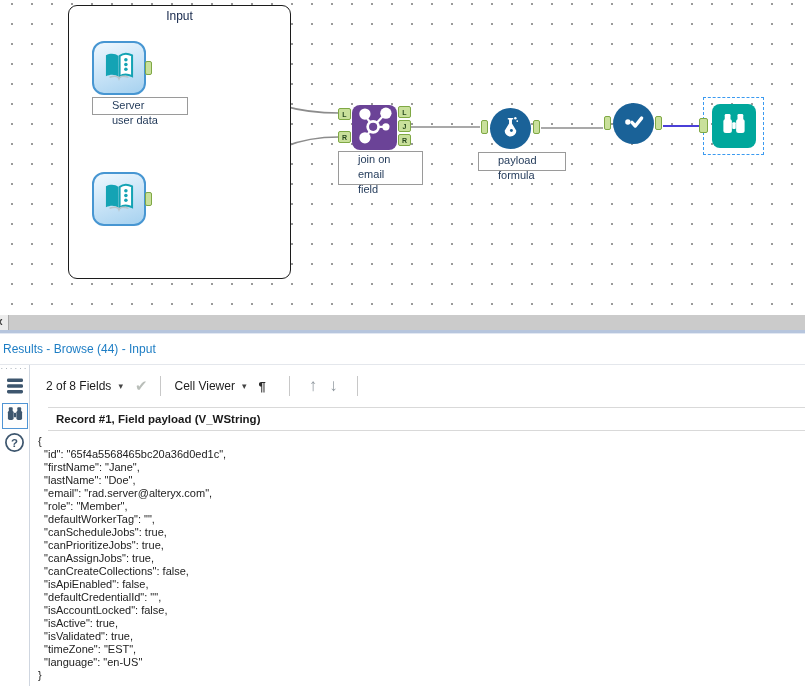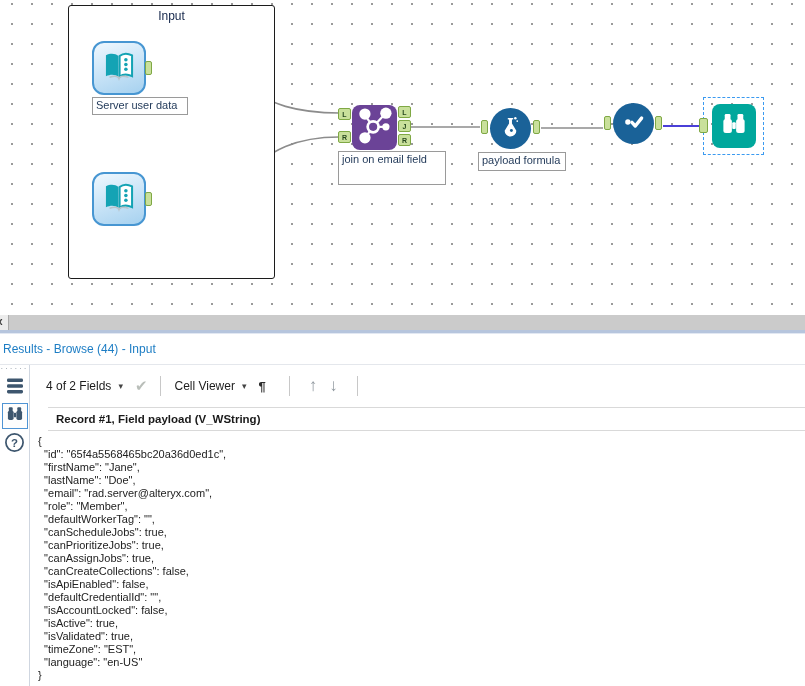--- a/index.html
+++ b/index.html
@@ -8,22 +8,22 @@
 
   .app { position:relative; width:805px; height:686px; }
 
   
   .canvas {
     position:relative; width:805px; height:315px; background:#fff;
     background-image: radial-gradient(circle, #9a9a9a 1px, transparent 1.1px);
     background-size: 20px 20px; background-position: 2px 14px;
   }
   .container-box {
-    position:absolute; left:68px; top:5px; width:207px; height:274px;
-    background:#fff; border:1.6px solid #1c1c1c; border-radius:3px;text-decoration:underline;
+    position:absolute; left:68px; top:5px; width:223px; height:274px;
+    background:#fff; border:1.6px solid #1c1c1c; border-radius:9px;text-decoration:underline;
   }
   .container-title {
     position:absolute; top:3px; left:0; width:100%; text-align:center;
     font-size:12px; color:#14264a;
   }
   .tool-sq {
     position:absolute; width:54px; height:54px; border-radius:12px;
     border:2px solid #4796d2;
     background:linear-gradient(160deg,#f0f8fe 0%, #cde6f8 45%, #a6d1ef 100%);
     display:flex; align-items:center; justify-content:center;
@@ -48,21 +48,21 @@
   }
   .anchor {
     position:absolute; background:#c9e09b; border:1px solid #7fa844;
     border-radius:2px; font-weight:bold; font-size:7px; line-height:10px;
     color:#27471f; text-align:center;
   }
   .anchor.plain { width:7px; height:14px; }
   .anchor.lettered { width:13px; height:12px; line-height:11px; }
   .tool-label {
     position:absolute; background:#fff; border:1px solid #9a9a9a;
-    font-size:11px; line-height:15px; color:#1f3757; padding:0 3px;
+    font-size:11px; line-height:15px; color:#1f3757; padding:0 19px;
   }
   svg.wires { position:absolute; left:0; top:0; width:805px; height:315px; }
 
   
   .hscroll { position:relative; width:805px; height:15px; background:#cbcbcb; }
   .hscroll-close {
     position:absolute; left:0; top:0; width:9px; height:15px; background:#ececec;
     border-right:1px solid #a9a9a9; color:#3a3a3a; font-size:10px; line-height:14px;
     font-weight:bold; overflow:hidden;
   }
@@ -160,21 +160,21 @@
           <circle cx="35" cy="24" r="4" fill="#fff"></circle>
           <circle cx="21" cy="24" r="6" fill="#6b4397" stroke="#fff" stroke-width="3"></circle>
         </svg>
       </span>
     </div>
     <div class="anchor lettered" style="left:338px; top:108px;">L</div>
     <div class="anchor lettered" style="left:338px; top:131px;">R</div>
     <div class="anchor lettered" style="left:398px; top:106px;">L</div>
     <div class="anchor lettered" style="left:398px; top:120px;">J</div>
     <div class="anchor lettered" style="left:398px; top:134px;">R</div>
-    <div class="tool-label" style="left:338px; top:151px; width:108px; height:34px;">join on email field</div>
+    <div class="tool-label" style="left:338px; top:151px; width:85px; height:34px;">join on email field</div>
 
     <div class="tool-circle" style="left:490px; top:108px;">
       <span>
         <svg width="27" height="27" viewBox="0 0 24 24">
           <path d="M9.6 4.4 h4.8 v1.3 h-1.1 v3.6 l3.9 6.4 a5.1 5.1 0 1 1 -10.4 0 l3.9 -6.4 V5.7 H9.6 Z" fill="#fff"></path>
           <circle cx="12.8" cy="15.5" r="1.3" fill="#1a6298"></circle>
           <circle cx="16.3" cy="4.6" r="1.1" fill="#fff"></circle>
           <circle cx="18" cy="7.2" r="0.8" fill="#fff"></circle>
         </svg>
       </span>
@@ -247,21 +247,21 @@
           <svg width="21" height="21" viewBox="0 0 22 22">
             <circle cx="11" cy="11" r="9" fill="none" stroke="#3d566e" stroke-width="1.8"></circle>
             <text x="11" y="15.2" text-anchor="middle" font-size="12" font-weight="bold" fill="#3d566e" font-family="Liberation Sans, sans-serif">?</text>
           </svg>
         </span>
       </div>
     </div>
 
     <div class="main">
       <div class="toolbar">
-        <span>4 of 2 Fields</span>
+        <span>2 of 8 Fields</span>
         <span class="caret">▾</span>
         <span class="tb-check">✔</span>
         <span class="tb-sep"></span>
         <span>Cell Viewer</span>
         <span class="caret" style="margin-right:12px;">▾</span>
         <span class="pilcrow">¶</span>
         <span class="tb-sep"></span>
         <span class="tb-arrow">↑</span>
         <span class="tb-arrow">↓</span>
         <span class="tb-sep"></span>

